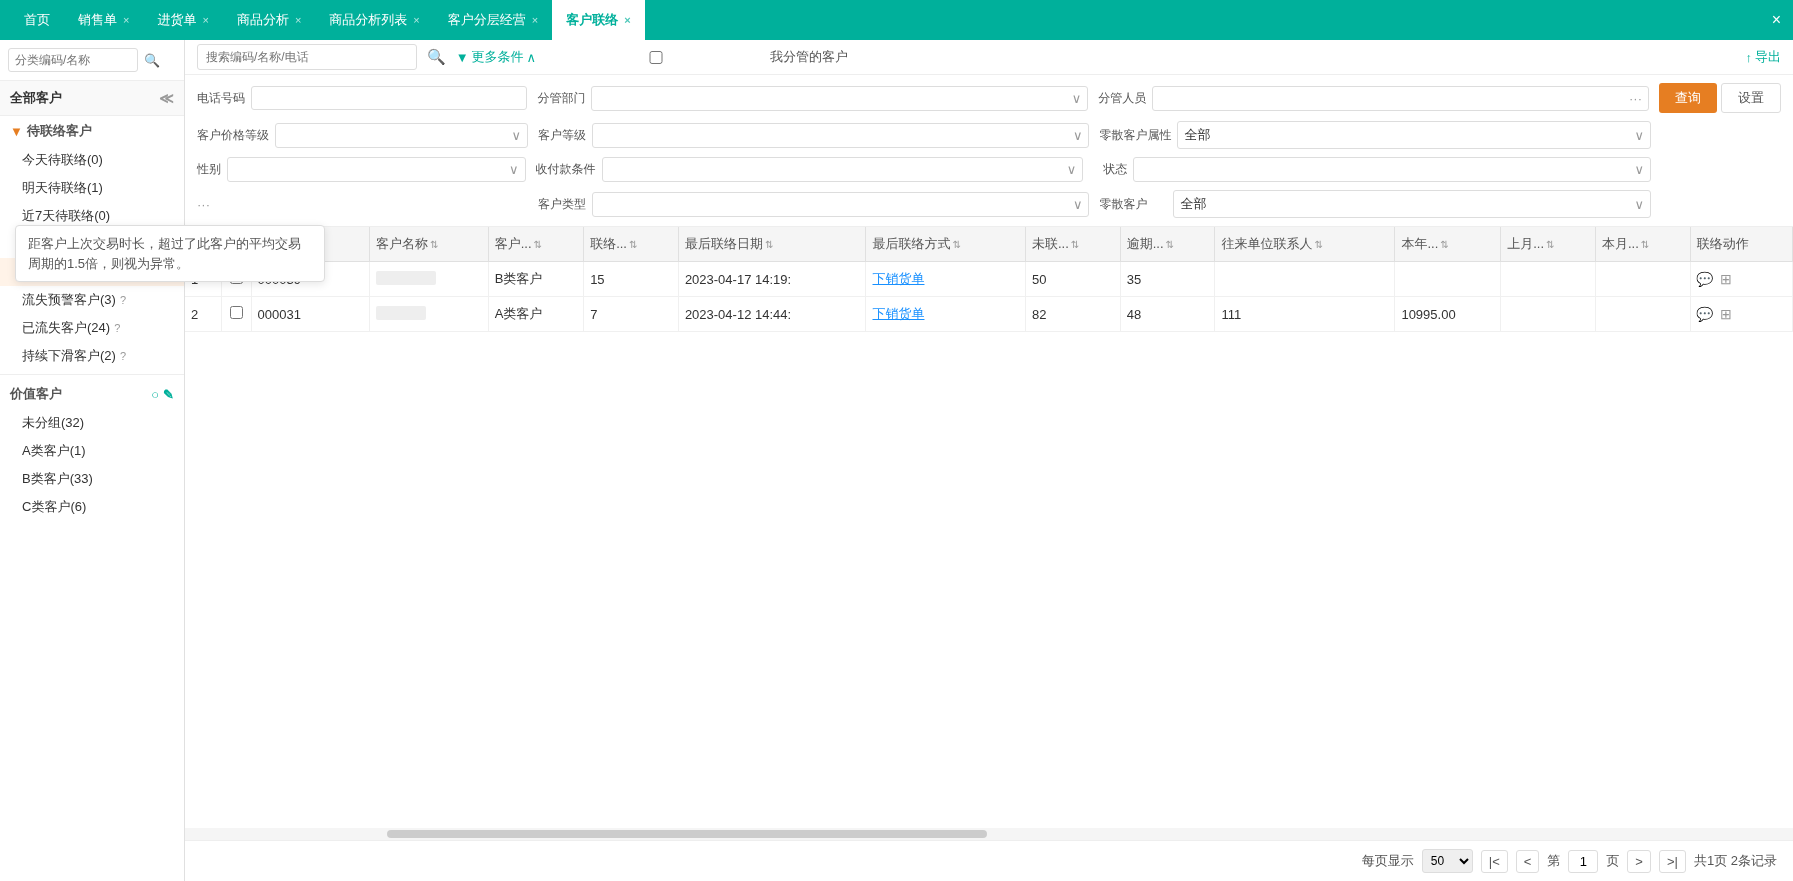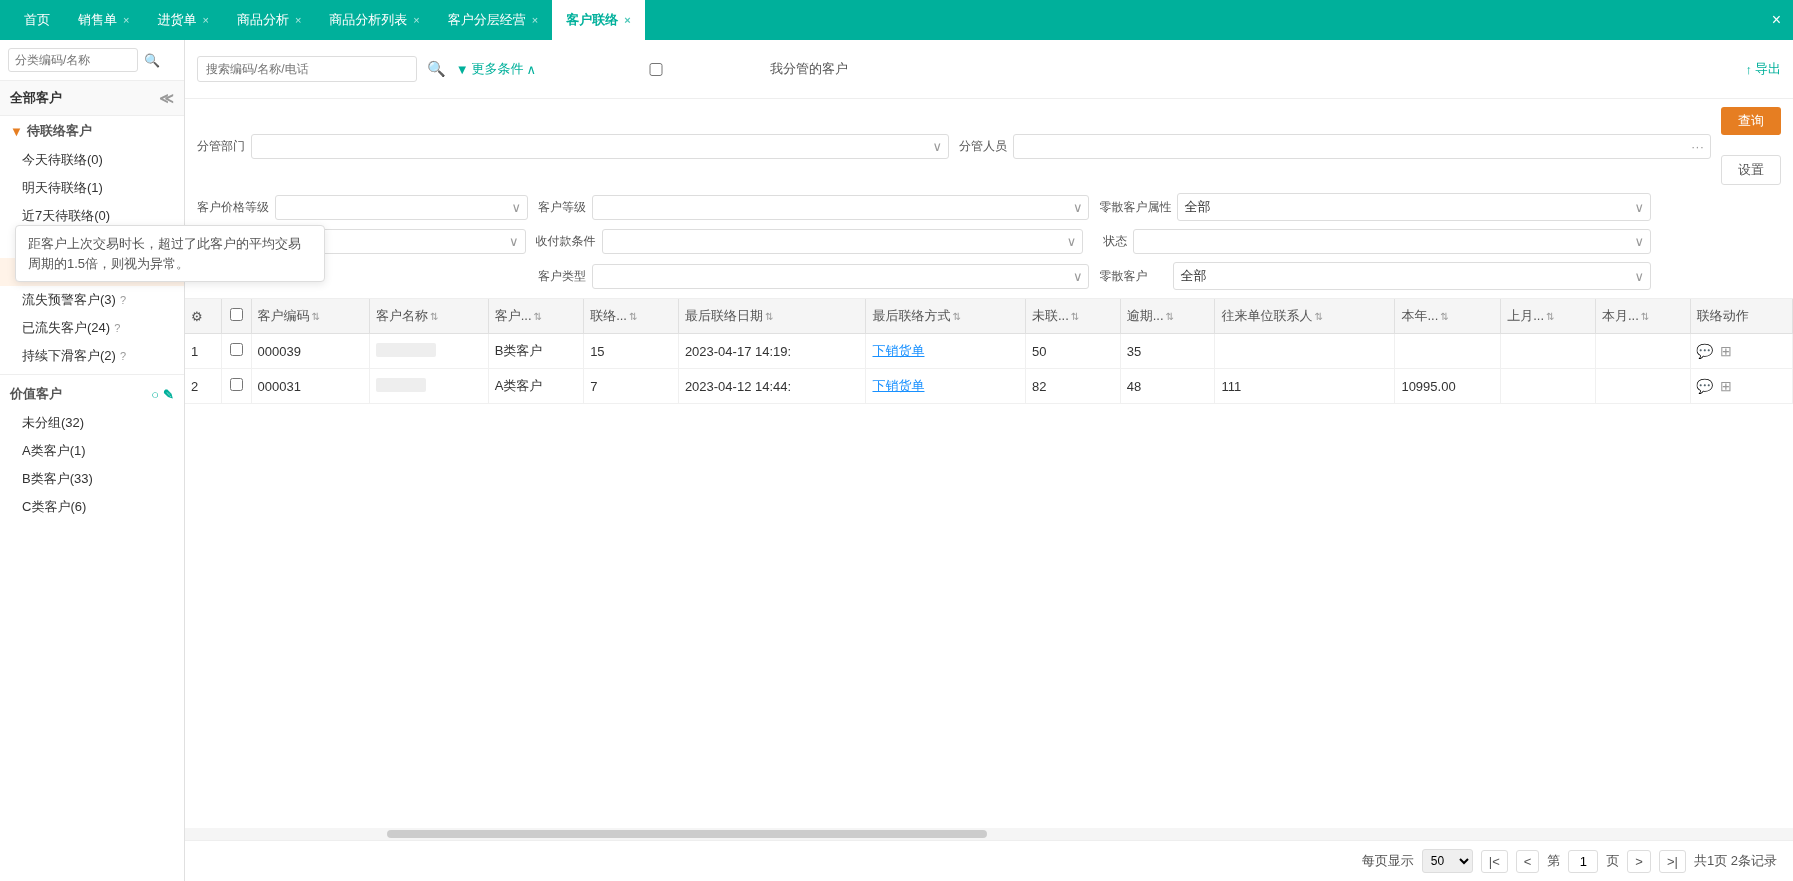--- a/index.html
+++ b/index.html
@@ -135,21 +135,21 @@
       flex: 1;
       display: flex;
       flex-direction: column;
       overflow: hidden;
       background: #f5f5f5;
     }
 
     
     .search-bar {
       background: white;
-      padding: 16px 12px;
+      padding: 4px 12px;
       display: flex;
       align-items: center;
       border-bottom: 1px solid #eee;
       gap: 10px;
     }
     .search-bar input {
       border: 1px solid #ddd;
       border-radius: 3px;
       padding: 5px 8px;
       width: 220px;
@@ -232,22 +232,22 @@
       border: 1px solid #ddd;
       border-radius: 3px;
       padding: 4px 6px;
       font-size: 12px;
       outline: none;
       flex: 1;
     }
     .filter-dots { color: #999; cursor: pointer; }
     .filter-btn-group {
       display: flex;
-      flex-direction: column;
-      gap: 20px;
+      flex-direction: row;
+      gap: 4px;
     }
     .btn-query {
       background: #e67e22;
       color: white;
       border: none;
       border-radius: 3px;
       padding: 5px 16px;
       cursor: pointer;
       font-size: 13px;
     }
@@ -505,20 +505,24 @@
       </label>
       <div class="export-btn" style="margin-left:auto;">
         <span>↑</span>
         <span>导出</span>
       </div>
     </div>
 
     <div class="filter-panel">
 
       <div class="filter-row">
+        <div class="filter-field" style="flex:1.2;">
+          <span class="filter-label">电话号码</span>
+          <input class="filter-input" type="text" style="flex: 1 1 0%;">
+        </div>
         <div class="filter-field" style="flex:2;">
           <span class="filter-label">分管部门</span>
           <div class="filter-select" style="flex:1;">
             <span></span>
             <span class="chevron">∨</span>
           </div>
         </div>
         <div class="filter-field" style="flex:2;">
           <span class="filter-label">分管人员</span>
           <div class="filter-select" style="flex:1;">

